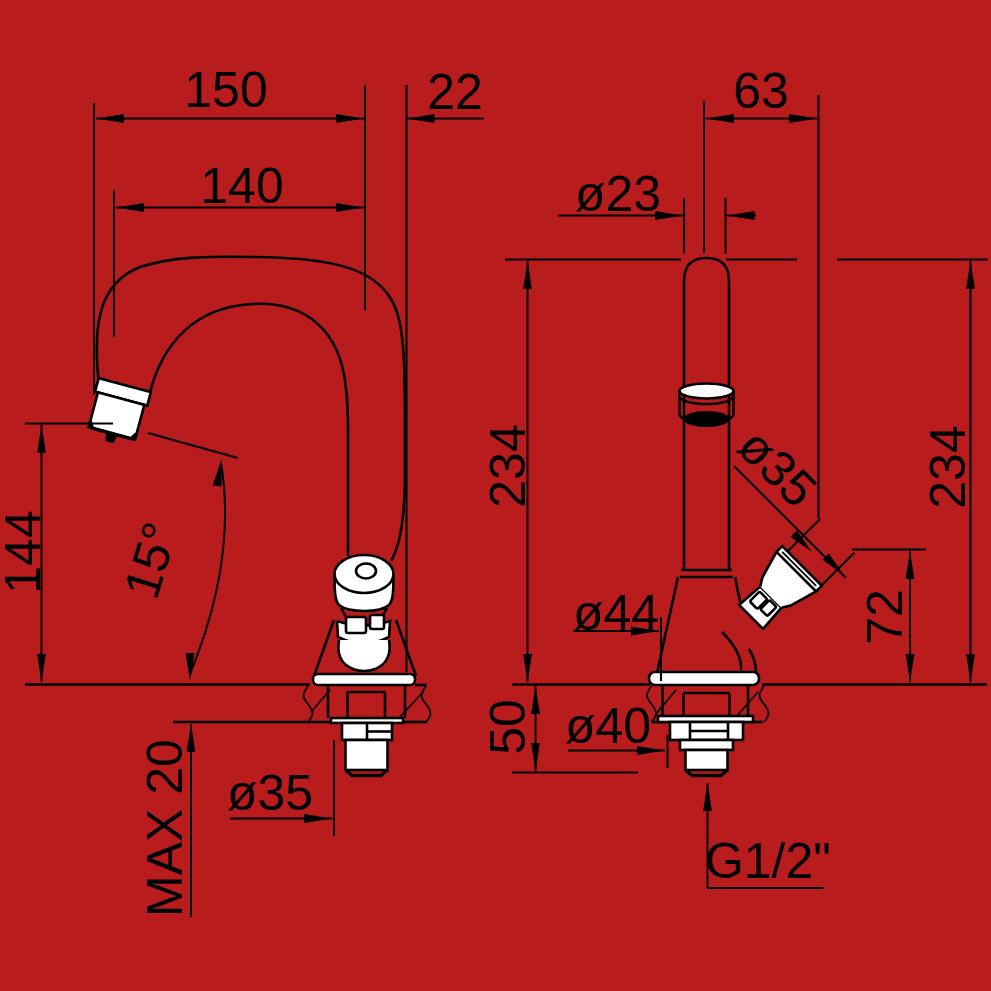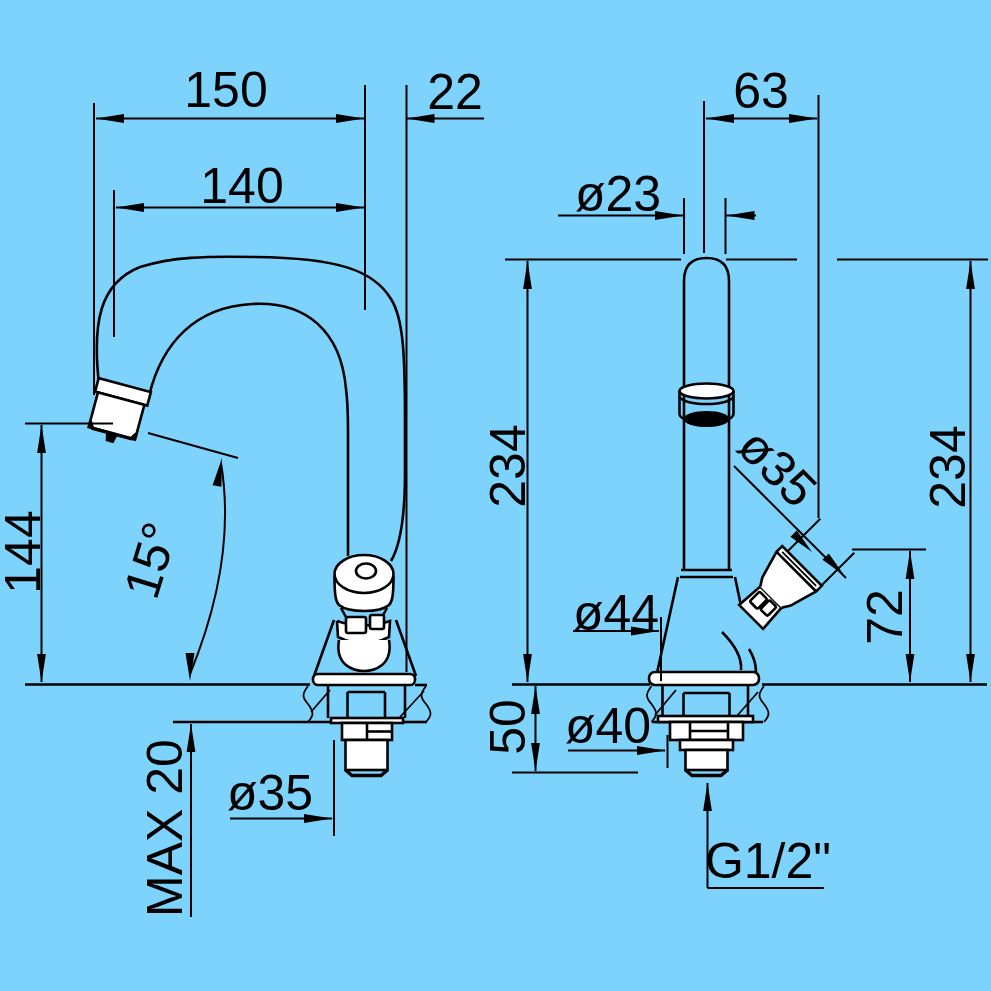--- a/index.html
+++ b/index.html
@@ -1,16 +1,16 @@
 <!DOCTYPE html>
 <html><head>
 <meta charset="utf-8">
 <style>
   html,body{margin:0;padding:0;background:#ffffff;}
-  .stage{width:991px;height:991px;background:#7dd3fc;position:relative;overflow:hidden;}
+  .stage{width:991px;height:991px;background:#b91c1c;position:relative;overflow:hidden;}
   svg{display:block;}
   svg text{
     font-family:"Liberation Sans","DejaVu Sans",sans-serif;
     font-size:50px;
     fill:#000000;
   }
   .obj path,.obj line,.obj rect,.obj ellipse{fill:none;stroke:#000;stroke-width:2.6;}
   .obj .fw{fill:#fff;}
   .obj .fb{fill:#000;stroke:none;}
   .obj .thick{stroke-width:3.4;}

